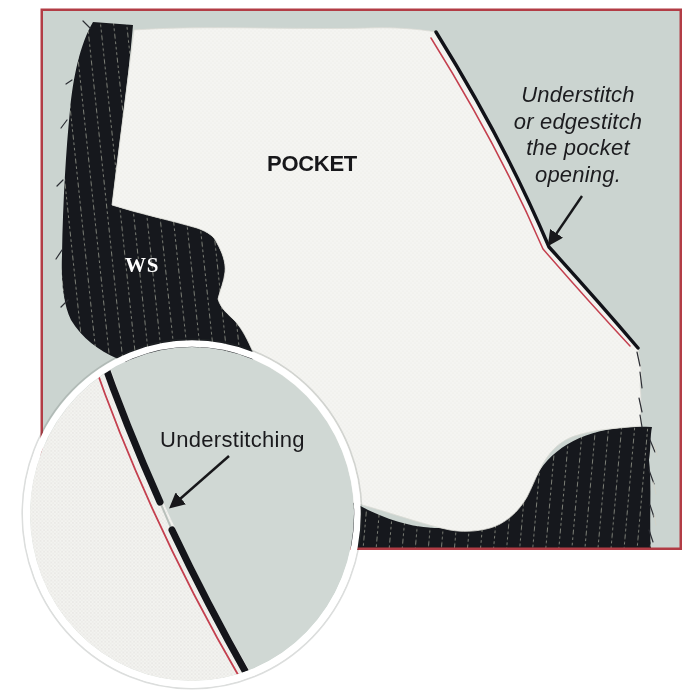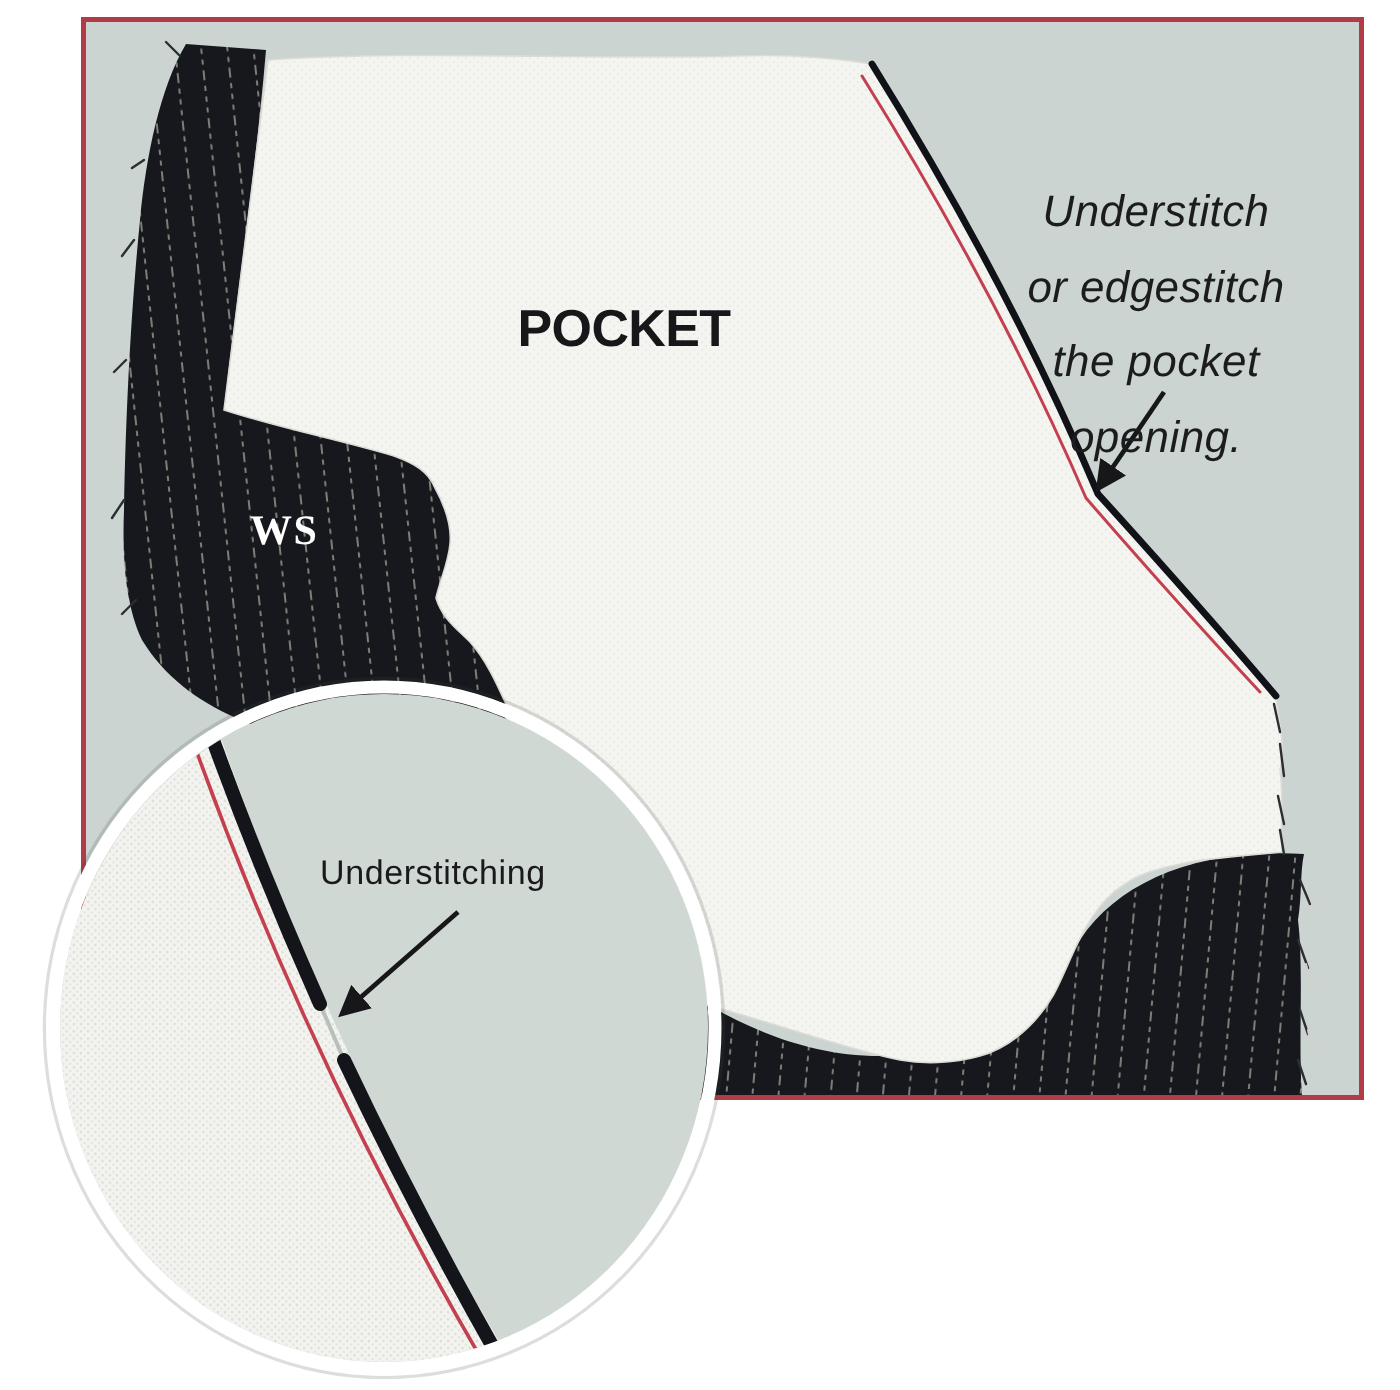--- a/index.html
+++ b/index.html
@@ -32,33 +32,33 @@
   .fray-dark{stroke:#2c2e34;stroke-width:1.2px;fill:none;stroke-linecap:round;}
   .fray-light{stroke:#d2d2c8;stroke-width:1px;fill:none;stroke-linecap:round;}
 
   
   .txt{position:absolute;z-index:5;white-space:nowrap;}
   .note{
     left:578px;top:82px;transform:translateX(-50%);
     text-align:center;font-style:italic;font-size:22px;line-height:26.5px;
     color:var(--text-dark,#1c1c1f);letter-spacing:0.2px;
   }
-  .note span{display:block;margin-top:11px;}
+  .note span{display:block;}
   .pocket-label{
     left:312px;top:152px;transform:translateX(-50%);
-    text-align:center;font-weight:bold;font-size:26px;line-height:24px;
+    text-align:center;font-weight:bold;font-size:22px;line-height:24px;
     letter-spacing:-0.3px;color:#17171a;
   }
   .pocket-label span{display:block;}
   .ws-label{
     left:125px;top:253px;font-weight:bold;font-size:21px;
     letter-spacing:0.8px;color:var(--label-white,#ffffff);font-family:Liberation Serif, serif;
   }
   .inset-label{
-    left:160px;top:427px;font-size:17px;letter-spacing:0.3px;
+    left:160px;top:427px;font-size:22px;letter-spacing:0.3px;
     color:#1a1a1d;
   }
 </style>
 </head>
 <body>
 
 <div class="stage">
 
   <svg width="700" height="695" viewBox="0 0 700 695">
     <defs>

